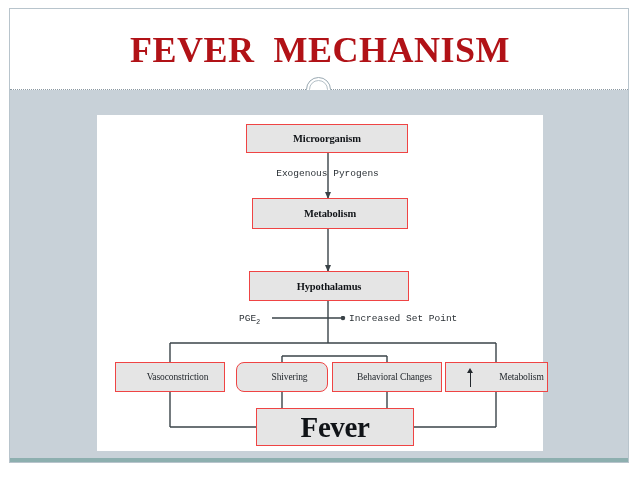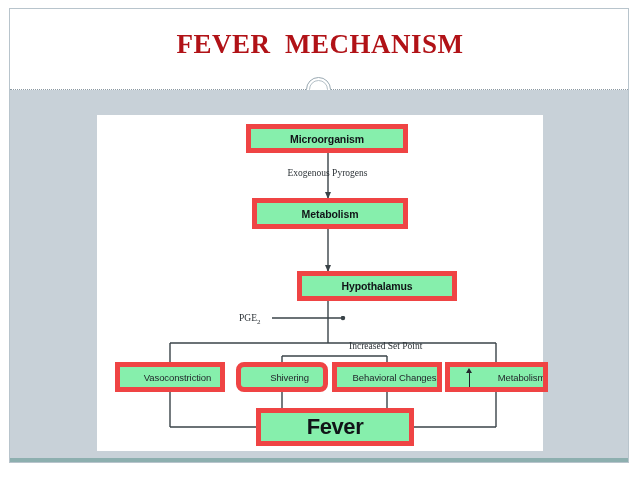--- a/index.html
+++ b/index.html
@@ -45,21 +45,21 @@
     background: #ffffff;
   }
   .slide-title {
     position: absolute;
     left: 0;
     top: 20px;
     width: 620px;
     text-align: center;
     font-family: "Liberation Serif", serif;
     font-weight: bold;
-    font-size: 27px;
+    font-size: 36px;
     letter-spacing: 0.5px;
     color: #b11217;
     white-space: pre;
   }
 
   
   .divider {
     position: absolute;
     left: 0;
     top: 80px;
@@ -138,49 +138,49 @@
   .diagram svg {
     position: absolute;
     left: 0;
     top: 0;
   }
 
   
   .dbox {
     position: absolute;
     box-sizing: border-box;
-    background: #86efac;
-    border: 5px solid #ef4444;
+    background: #e5e5e5;
+    border: 1px solid #ef4444;
     display: flex;
     align-items: center;
     justify-content: center;
     color: #111418;
     font-weight: bold;
     font-size: 10.5px;
-    font-family: Liberation Sans, sans-serif;
+    font-family: Liberation Serif, serif;
     letter-spacing: -0.1px;
     white-space: nowrap;
     overflow: hidden;
   }
   .dbox.small {
     font-weight: normal;
     font-size: 9.5px;
     color: #23282d;
     padding-left: 15px;
   }
   .dbox.fever {
-    font-size: 22px;
+    font-size: 29px;
     font-weight: bold;
     letter-spacing: -0.4px;
   }
 
   
   #box-microorganism { left: 149px; top: 9px;   width: 162px; height: 29px; }
   #box-leukocytes    { left: 155px; top: 83px;  width: 156px; height: 31px; }
-  #box-hypothalamus  { left: 152px; top: 156px; width: 160px; height: 30px; margin-left: 48px; }
+  #box-hypothalamus  { left: 152px; top: 156px; width: 160px; height: 30px; }
 
   #box-vasoconstriction { left: 18px;  top: 247px; width: 110px; height: 30px; }
   #box-shivering        { left: 139px; top: 247px; width: 92px;  height: 30px; border-radius: 8px; }
   #box-behavioral       { left: 235px; top: 247px; width: 110px; height: 30px; }
   #box-metabolism       { left: 348px; top: 247px; width: 103px; height: 30px; }
   #box-fever            { left: 159px; top: 293px; width: 158px; height: 38px; }
 
   .metab-inner {
     display: flex;
     align-items: center;
@@ -211,26 +211,26 @@
     border-right: 3.5px solid transparent;
     border-bottom: 5px solid #23282d;
   }
 
   
   .edge-label {
     position: absolute;
     font-size: 9.5px;
     color: #2b3136;
     white-space: nowrap;
-    font-family: Liberation Serif, serif;
+    font-family: Liberation Mono, monospace;
   }
   #label-exogenous  { left: 133px; top: 53px;  width: 195px; text-align: center; }
   #label-endogenous { left: 133px; top: 126px; width: 195px; text-align: center; }
   #label-pge2       { left: 142px; top: 198px; }
-  #label-setpoint   { left: 252px; top: 198px; margin-top: 28px; }
+  #label-setpoint   { left: 252px; top: 198px; }
   #label-pge2 sub   { font-size: 7px; }
 </style>
 </head>
 <body>
 
 <div id="slide">
   <div class="slide-inner">
 
     <div class="title-zone">
       <div class="slide-title">FEVER  MECHANISM</div>

